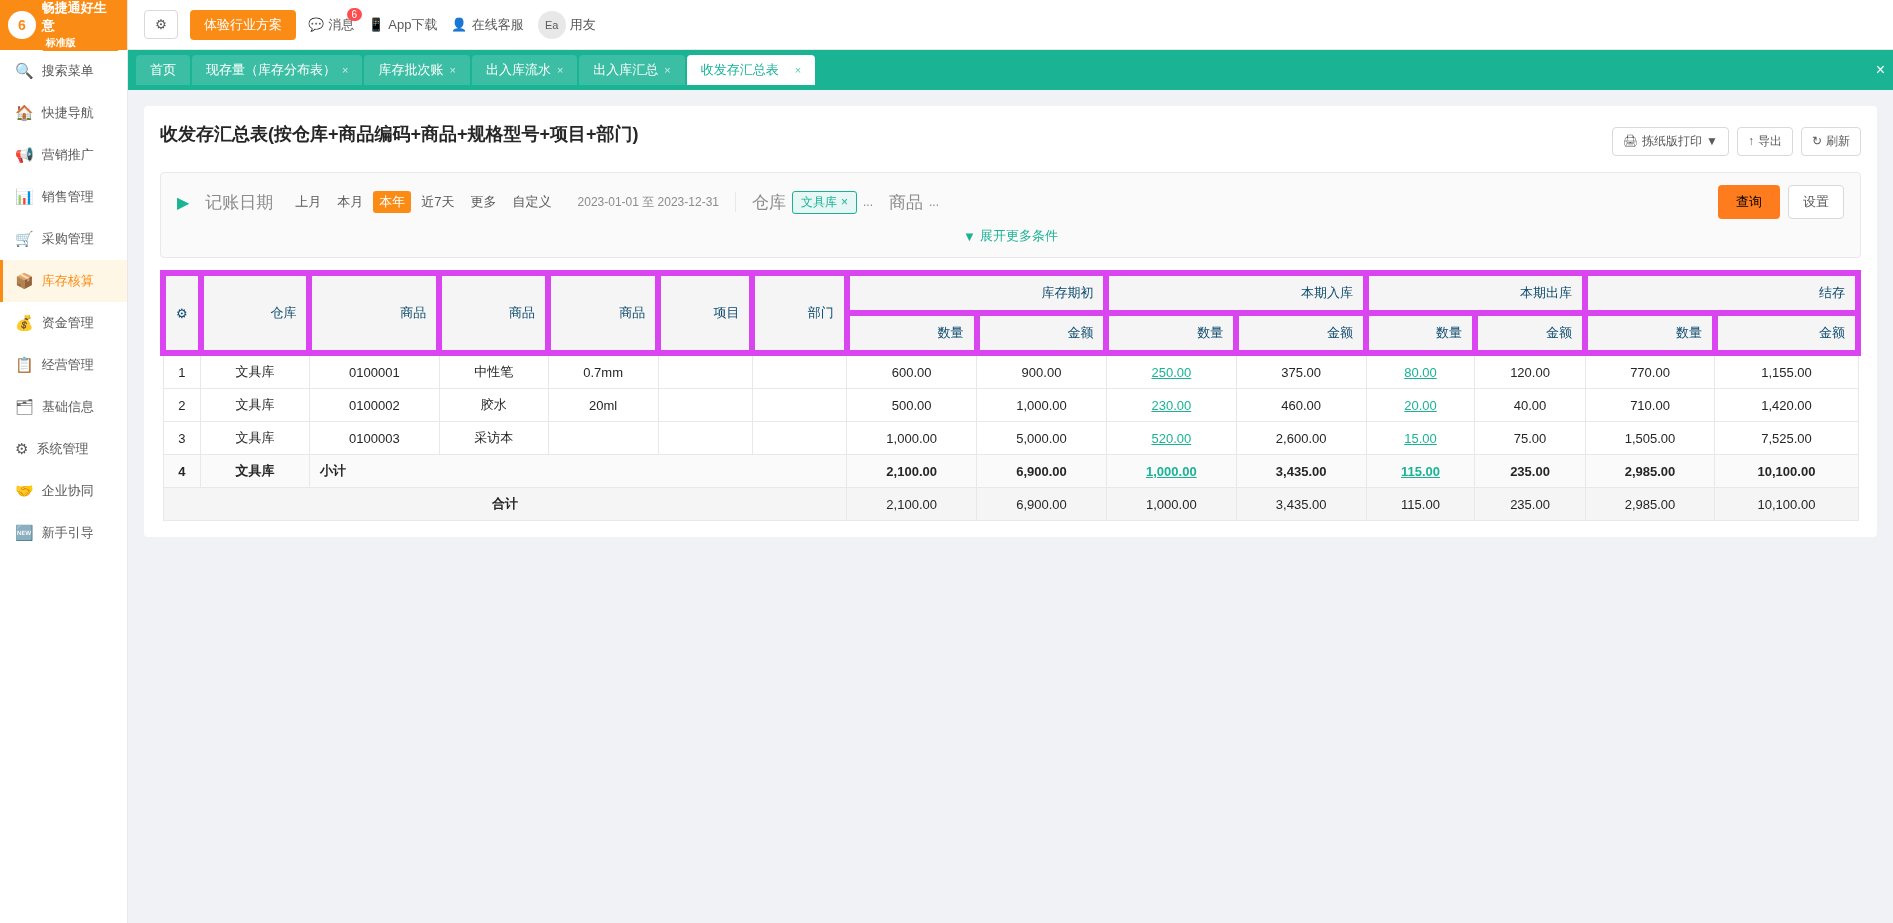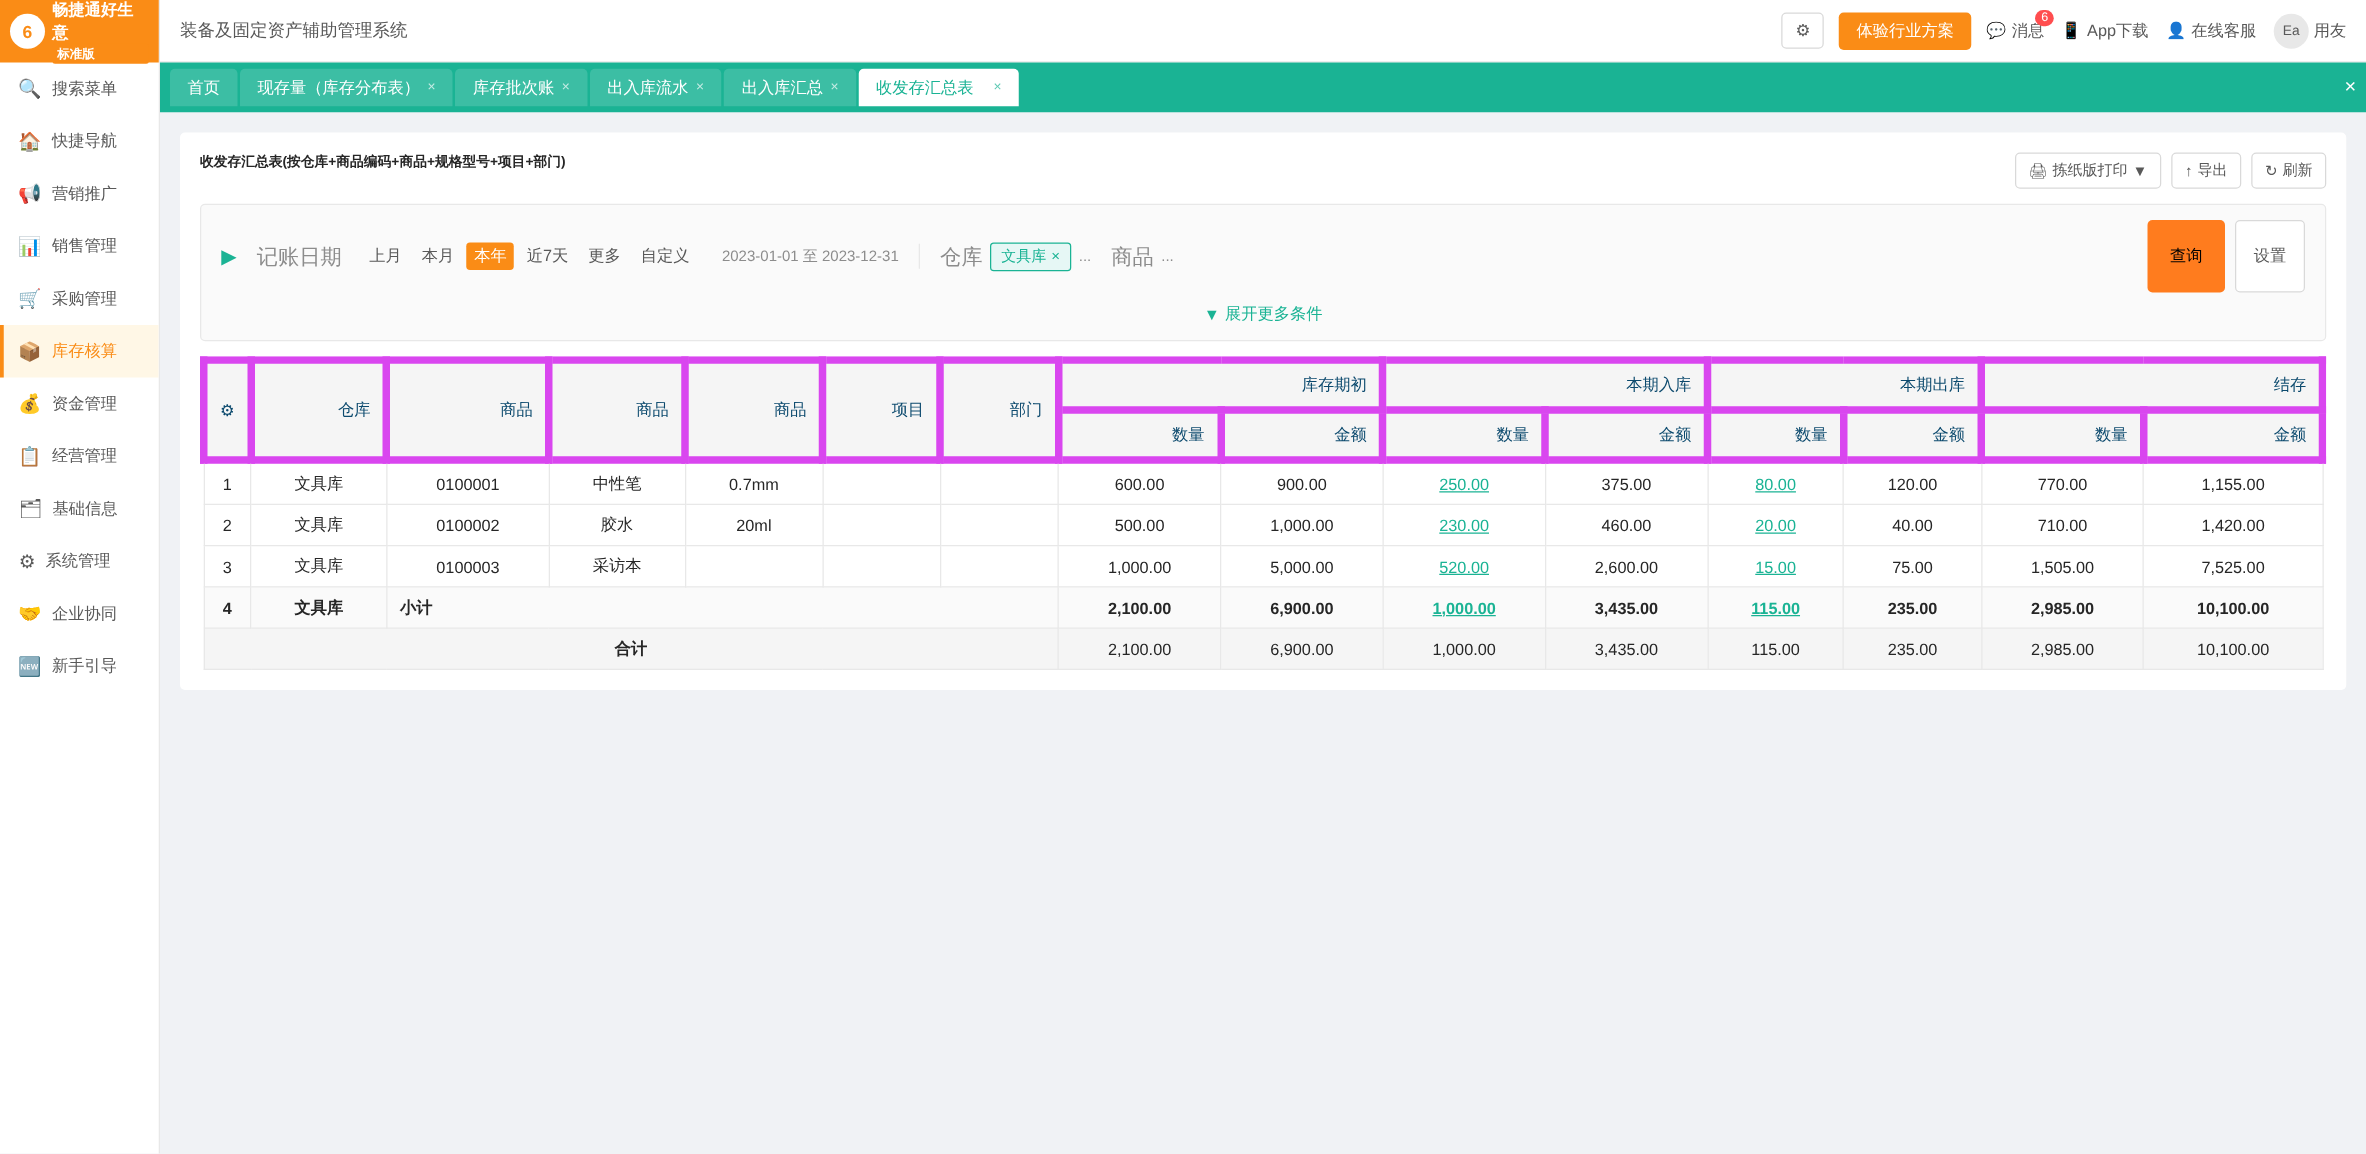--- a/index.html
+++ b/index.html
@@ -33,21 +33,21 @@
     .tab-item { background: rgba(255,255,255,0.15); color: #fff; padding: 6px 14px; border-radius: 4px 4px 0 0; cursor: pointer; display: flex; align-items: center; gap: 6px; font-size: 13px; white-space: nowrap; }
     .tab-item.active { background: #fff; color: #1ab394; gap: 16px; }
     .tab-close { font-size: 11px; opacity: 0.7; cursor: pointer; }
     .tabs-close-all { margin-left: auto; color: #fff; cursor: pointer; font-size: 16px; }
 
     
     .content { flex: 1; overflow-y: auto; background: #f0f2f5; padding: 16px; }
 
     
     .page-card { background: #fff; border-radius: 4px; padding: 16px; }
-    .page-title { font-size: 11px; font-weight: bold; color: #262626; margin-bottom: 14px; }
+    .page-title { font-size: 18px; font-weight: bold; color: #262626; margin-bottom: 14px; }
     .page-title-actions { display: flex; justify-content: space-between; align-items: center; margin-bottom: 12px; }
     .page-title-btns { display: flex; gap: 8px; }
     .btn-print { display: flex; align-items: center; gap: 4px; border: 1px solid #d9d9d9; background: #fff; border-radius: 4px; padding: 5px 10px; cursor: pointer; font-size: 12px; color: #595959; }
     .btn-export { display: flex; align-items: center; gap: 4px; border: 1px solid #d9d9d9; background: #fff; border-radius: 4px; padding: 5px 10px; cursor: pointer; font-size: 12px; color: #595959; }
     .btn-refresh { display: flex; align-items: center; gap: 4px; border: 1px solid #d9d9d9; background: #fff; border-radius: 4px; padding: 5px 10px; cursor: pointer; font-size: 12px; color: #595959; }
 
     
     .filter-area { background: #fafafa; border: 1px solid #e8e8e8; border-radius: 4px; padding: 12px 16px; margin-bottom: 12px; }
     .filter-row { display: flex; align-items: center; gap: 16px; flex-wrap: wrap; }
     .filter-label { color: #8c8c8c; font-size: 17px; white-space: nowrap; }
@@ -56,21 +56,21 @@
     .date-btn.active { background: #fa8c16; color: #fff; border-radius: 3px; }
     .filter-date-range { color: #8c8c8c; font-size: 12px; margin-left: 4px; }
     .filter-divider { width: 1px; height: 20px; background: #e8e8e8; }
     .filter-warehouse { display: flex; align-items: center; gap: 6px; }
     .filter-tag { background: #e6f7f5; color: #1ab394; border: 1px solid #1ab394; border-radius: 3px; padding: 2px 8px; font-size: 12px; display: flex; align-items: center; gap: 4px; }
     .filter-tag .remove { cursor: pointer; color: #1ab394; }
     .filter-more { color: #8c8c8c; font-size: 12px; cursor: pointer; }
     .filter-goods { display: flex; align-items: center; gap: 6px; }
     .expand-btn { display: flex; align-items: center; gap: 4px; color: #1ab394; cursor: pointer; font-size: 13px; border: none; background: none; }
     .btn-query { background: #ff7c1e; color: #000000; border: none; border-radius: 4px; padding: 7px 18px; cursor: pointer; font-size: 13px; }
-    .btn-settings { border: 1px solid #d9d9d9; background: #fff; border-radius: 4px; padding: 19px 14px; cursor: pointer; font-size: 13px; color: #595959; }
+    .btn-settings { border: 1px solid #d9d9d9; background: #fff; border-radius: 4px; padding: 7px 14px; cursor: pointer; font-size: 13px; color: #595959; }
 
     
     .data-table { width: 100%; border-collapse: collapse; font-size: 13px; }
     .data-table th { background: #f5f5f5; border: 6px solid #d946ef; padding: 8px 10px; text-align: right; color: #0c4a6e; font-weight: normal; white-space: nowrap; }
     .data-table td { border: 1px solid #e8e8e8; padding: 7px 10px; color: #262626; text-align: center; white-space: nowrap; }
     .data-table .subtotal td { font-weight: bold; background: #fafafa; }
     .data-table .total-row td { background: #f5f5f5; font-weight: normal; }
     .underline { text-decoration: underline; cursor: pointer; color: #1ab394; }
     .col-gear { width: 32px; }
     .table-container { overflow-x: auto; }
@@ -137,21 +137,20 @@
     <div class="sidebar-item">
       <span class="icon">🆕</span>
       <span>新手引导</span>
     </div>
   </div>
 </div>
 
 <div class="main">
 
   <div class="top-header">
-    <span class="app-title">装备及固定资产辅助管理系统</span>
     <button class="btn-gear">⚙</button>
     <button class="btn-experience">体验行业方案</button>
     <div class="header-icon-group">
       <div class="header-icon-item">
         <span>💬</span>
         <span>消息</span>
         <span class="badge">6</span>
       </div>
       <div class="header-icon-item">
         <span>📱</span>

